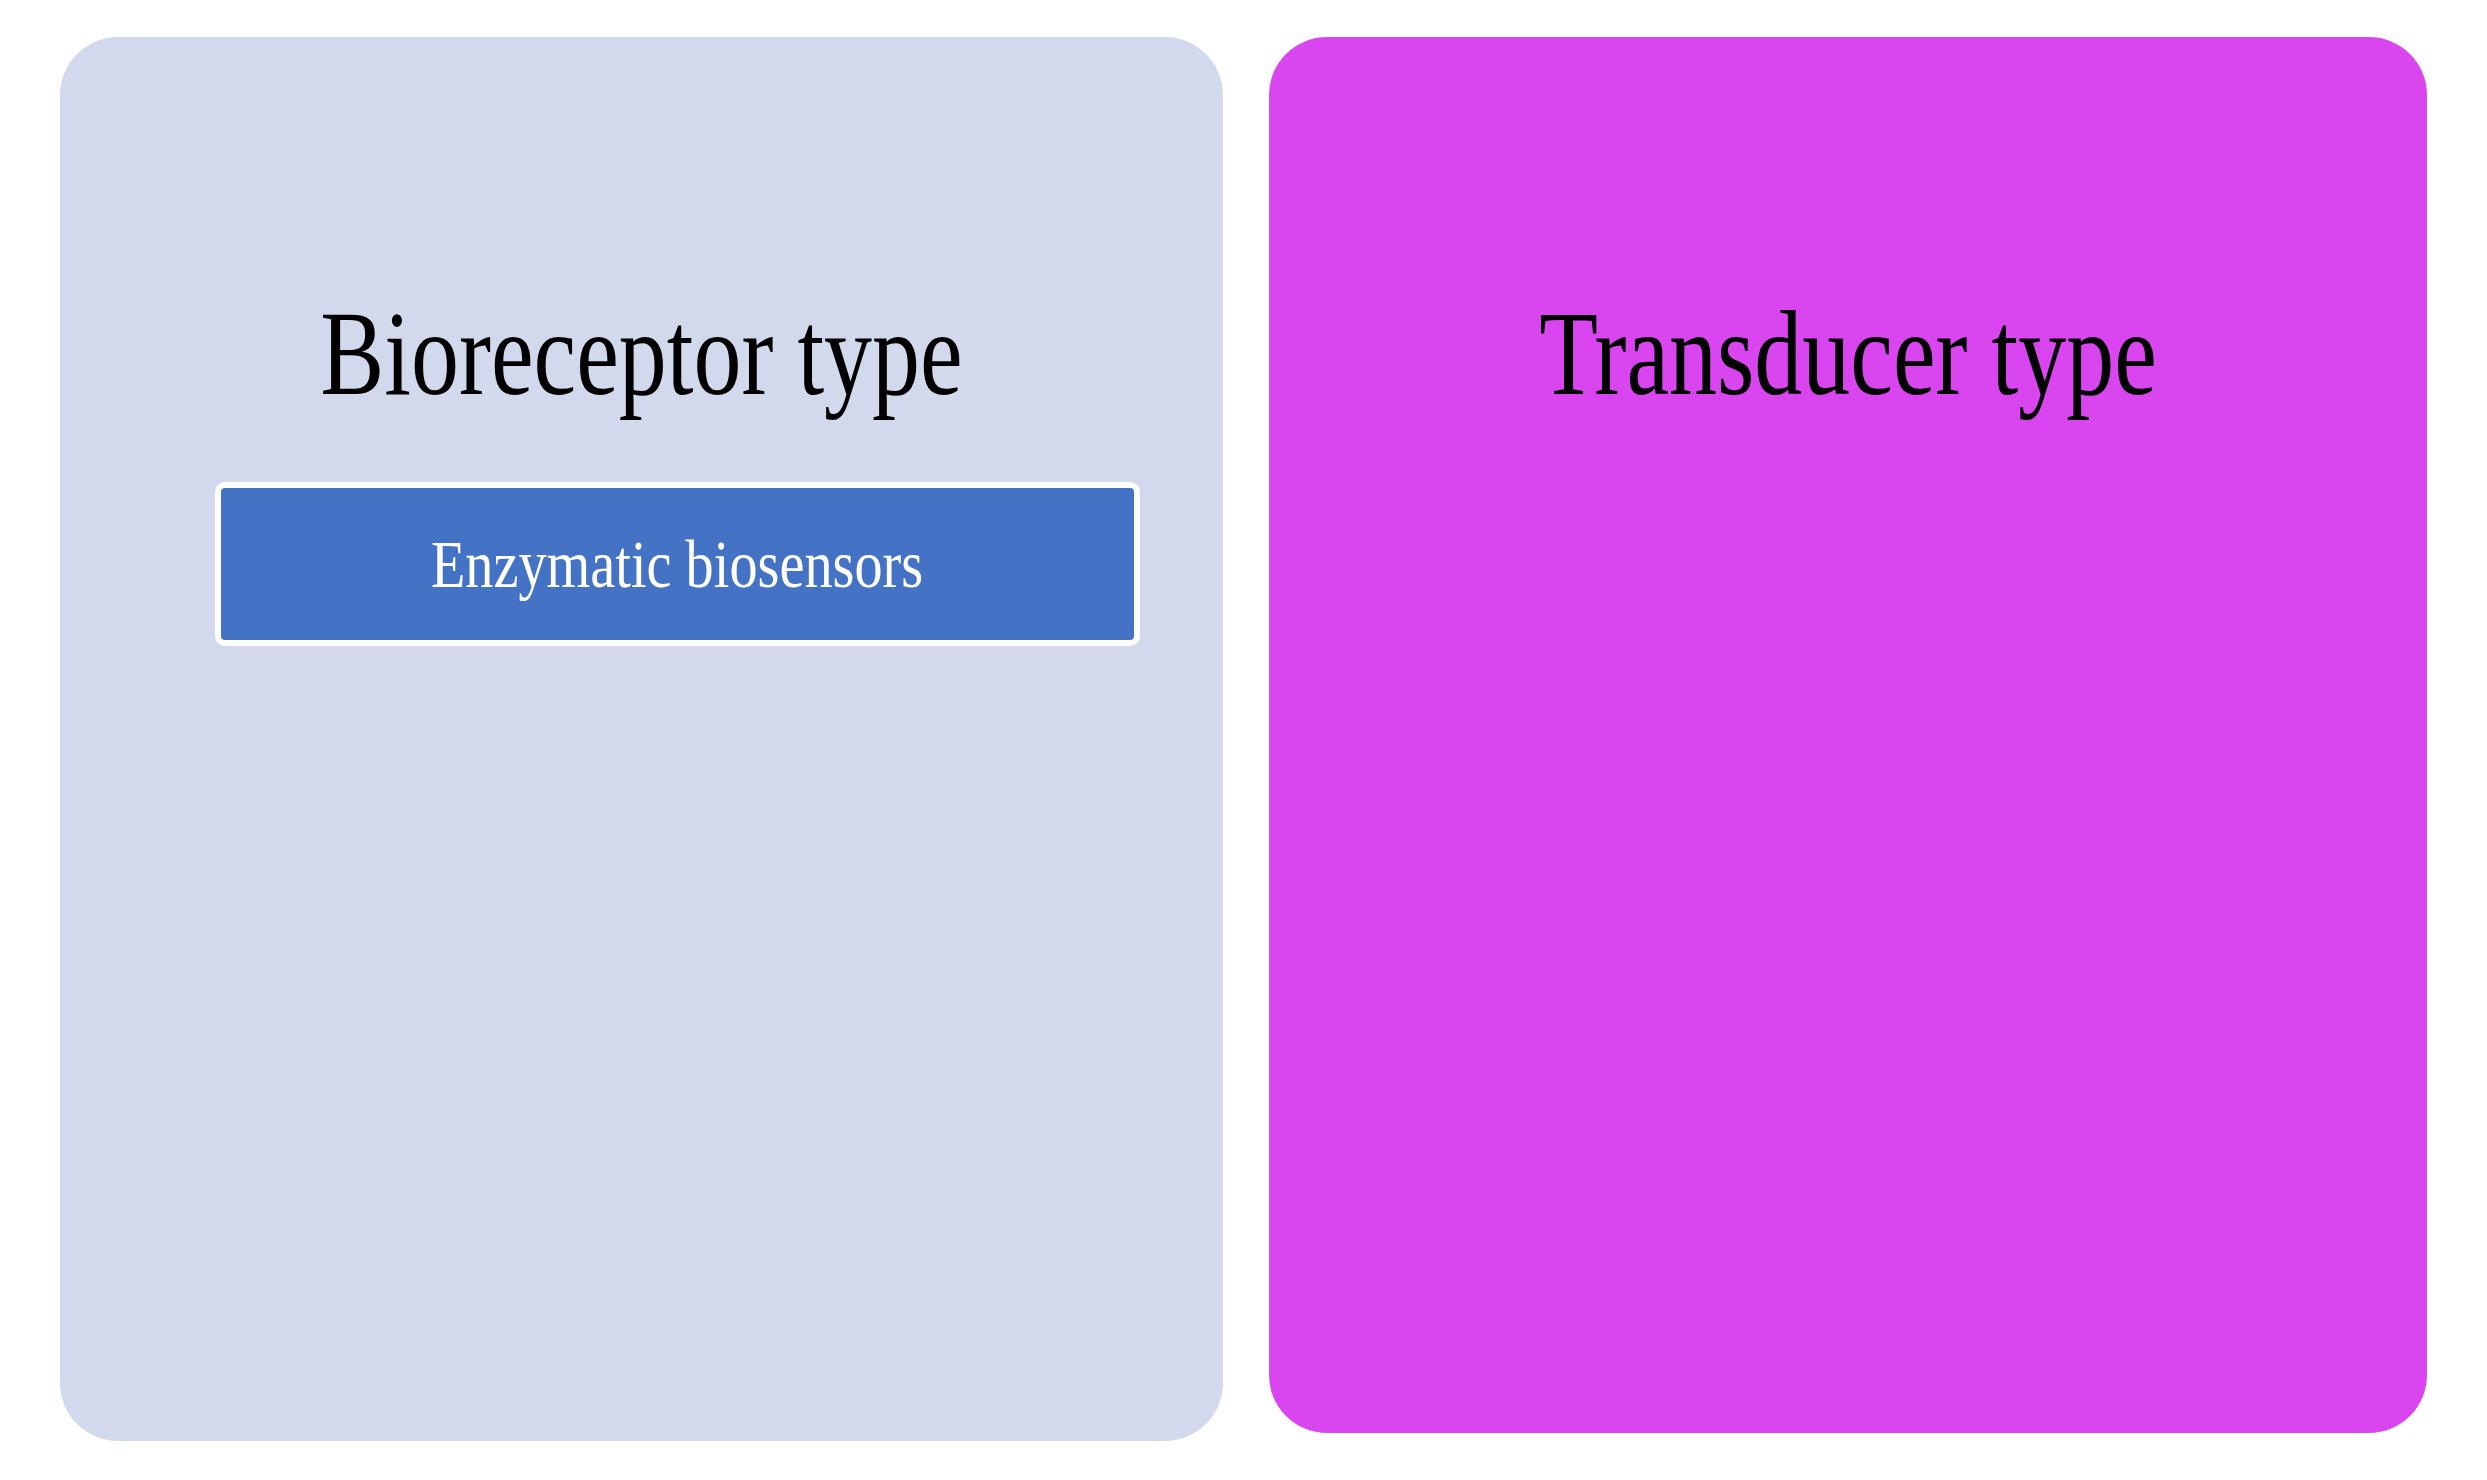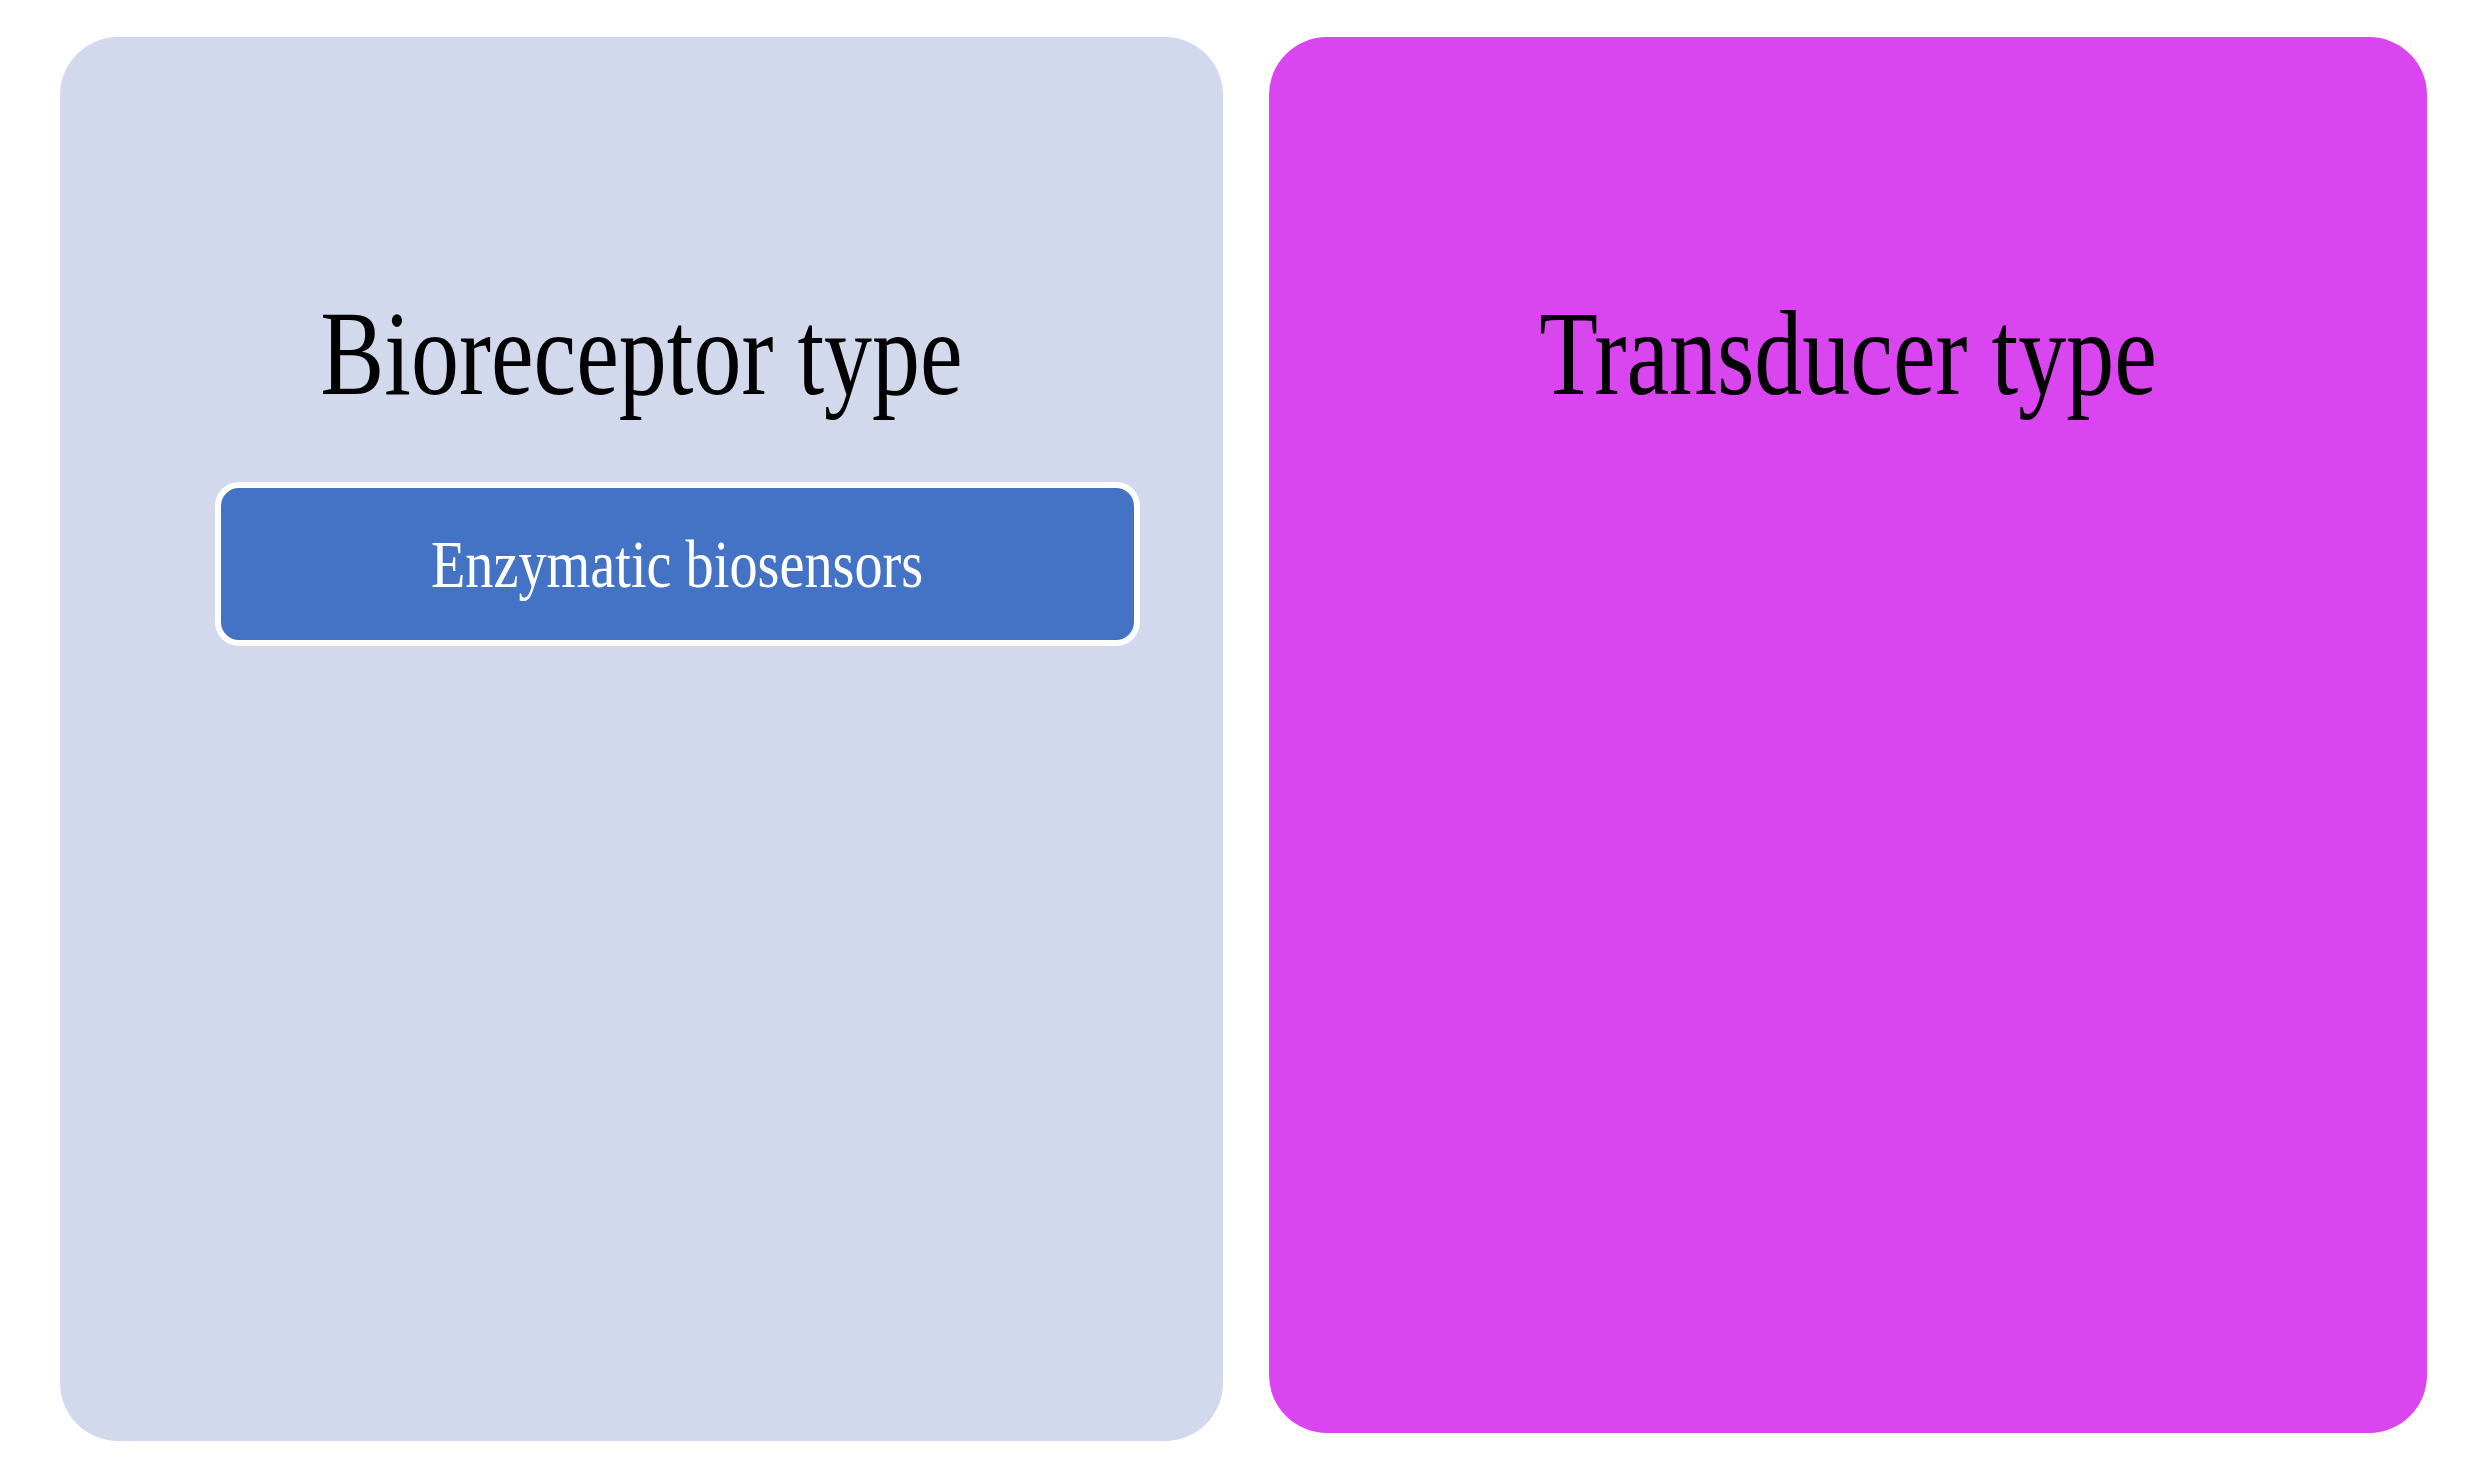--- a/index.html
+++ b/index.html
@@ -86,21 +86,21 @@
     height: 925px;
     justify-content: space-between;
   }
 
   
   .item {
     box-sizing: border-box;
     display: flex;
     align-items: center;
     justify-content: center;
-    border-radius: 24px;
+    border-radius: 10px;
     border: 6.2px solid #ffffff;
     color: #ffffff;
     text-align: center;
     line-height: 1;
     white-space: nowrap;
     overflow: hidden;
     font-family: "Liberation Serif", "DejaVu Serif", serif;
     font-weight: 400;
   }
 

